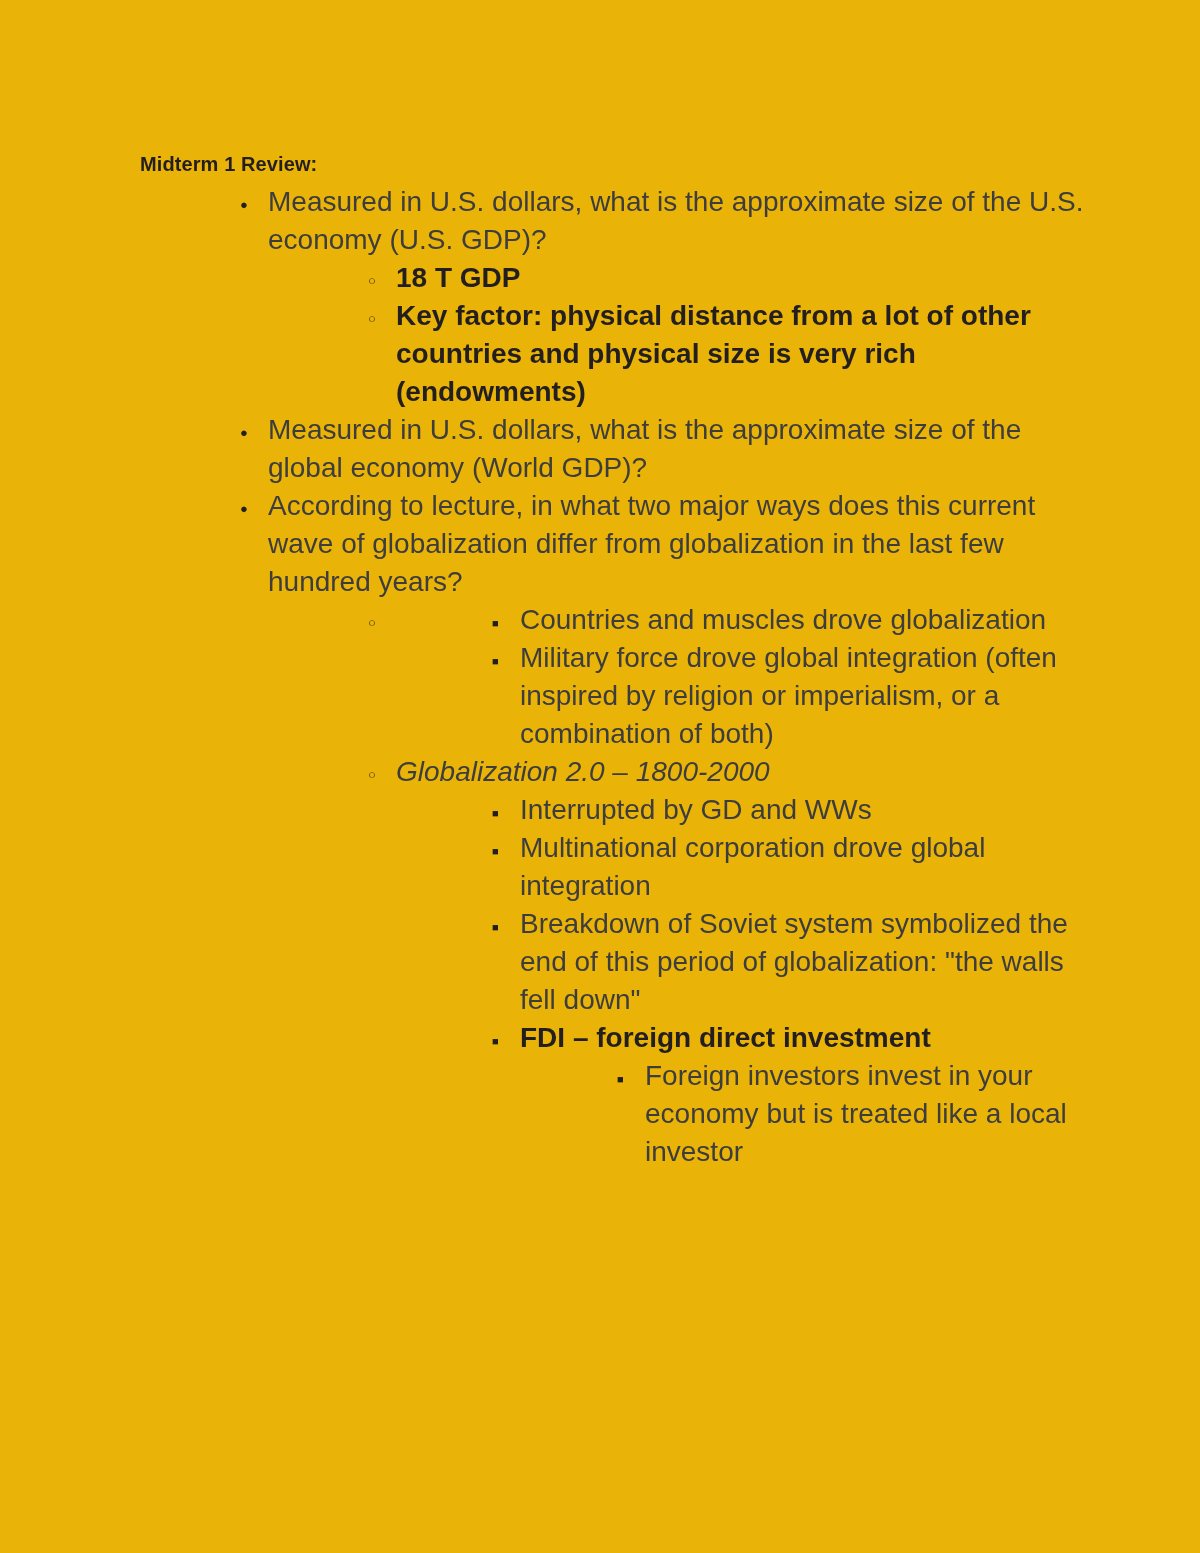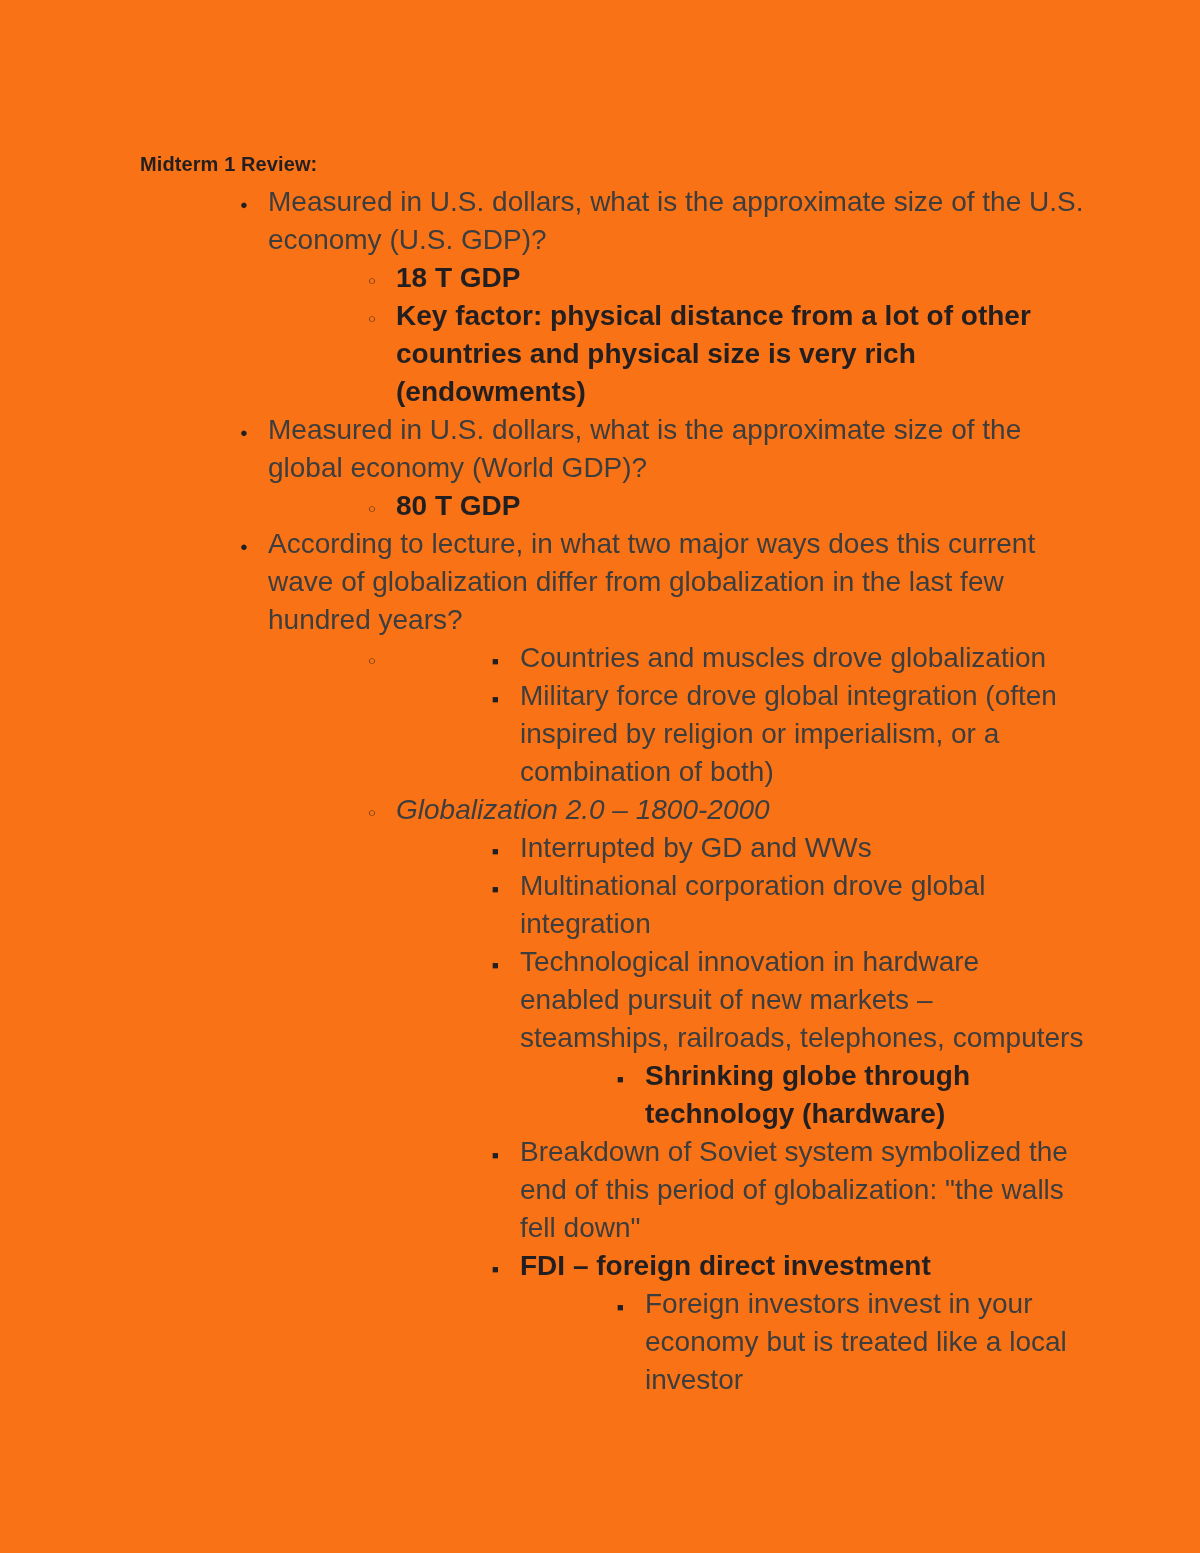--- a/index.html
+++ b/index.html
@@ -10,21 +10,21 @@
   body {
     width: 1200px;
     height: 1553px;
     font-family: "Liberation Sans", sans-serif;
     -webkit-font-smoothing: antialiased;
   }
   .page {
     position: relative;
     width: 1200px;
     height: 1553px;
-    background: #f97316;
+    background: #eab308;
     box-sizing: border-box;
     padding: 145px 115px 0 140px;
   }
   .doc-title {
     font-size: 20px;
     font-weight: bold;
     color: #231f20;
     line-height: 38px;
     margin: 0 0 0 0;
     letter-spacing: 0.1px;
@@ -87,26 +87,20 @@
             </li>
             <li class="item">
               <span class="bullet circle"></span>
               <span class="btxt bold">Key factor: physical distance from a lot of other countries and physical size is very rich (endowments)</span>
             </li>
           </ul>
         </li>
         <li class="item">
           <span class="bullet disc"></span>
           <span class="btxt plain">Measured in U.S. dollars, what is the approximate size of the global economy (World GDP)?</span>
-          <ul class="lvl l2">
-            <li class="item">
-              <span class="bullet circle"></span>
-              <span class="btxt bold">80 T GDP</span>
-            </li>
-          </ul>
         </li>
         <li class="item">
           <span class="bullet disc"></span>
           <span class="btxt plain">According to lecture, in what two major ways does this current wave of globalization differ from globalization in the last few hundred years?</span>
           <ul class="lvl l2">
             <li class="item">
               <span class="bullet circle"></span>
               <ul class="lvl l3">
                 <li class="item">
                   <span class="bullet square"></span>
@@ -125,30 +119,20 @@
                 <li class="item">
                   <span class="bullet square"></span>
                   <span class="btxt plain">Interrupted by GD and WWs</span>
                 </li>
                 <li class="item">
                   <span class="bullet square"></span>
                   <span class="btxt plain">Multinational corporation drove global integration</span>
                 </li>
                 <li class="item">
                   <span class="bullet square"></span>
-                  <span class="btxt plain">Technological innovation in hardware enabled pursuit of new markets – steamships, railroads, telephones, computers</span>
-                  <ul class="lvl l4">
-                    <li class="item">
-                      <span class="bullet square"></span>
-                      <span class="btxt bold">Shrinking globe through technology (hardware)</span>
-                    </li>
-                  </ul>
-                </li>
-                <li class="item">
-                  <span class="bullet square"></span>
                   <span class="btxt plain">Breakdown of Soviet system symbolized the end of this period of globalization: "the walls fell down"</span>
                 </li>
                 <li class="item">
                   <span class="bullet square"></span>
                   <span class="btxt bold">FDI – foreign direct investment</span>
                   <ul class="lvl l4">
                     <li class="item">
                       <span class="bullet square"></span>
                       <span class="btxt plain">Foreign investors invest in your economy but is treated like a local investor</span>
                     </li>

